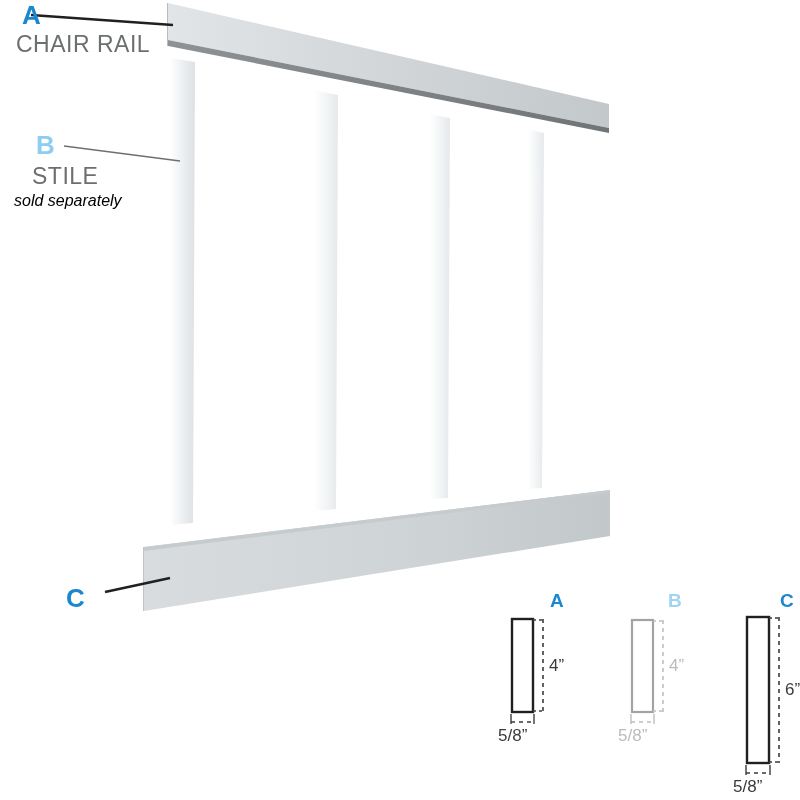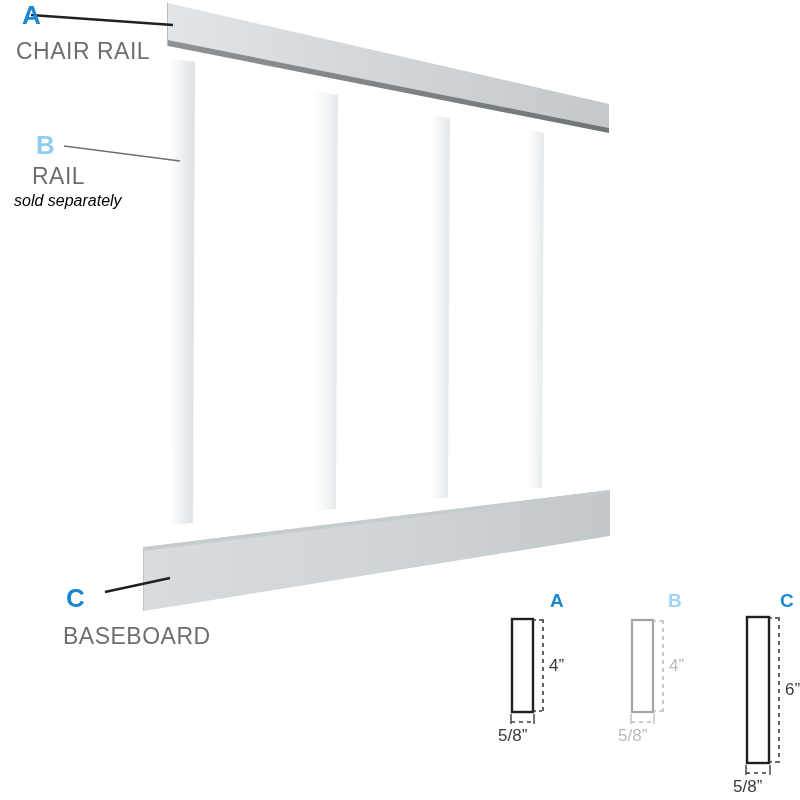--- a/index.html
+++ b/index.html
@@ -48,21 +48,21 @@
   }
   .callout-note {
     font-size: 16px;
     line-height: 20px;
     color: #000000;
     font-style: italic;
     white-space: nowrap;
   }
 
   #callout-a { left: 22px; top: 2px; }
-  #callout-a .callout-name { margin-top: 10px; margin-left: -6px; }
+  #callout-a .callout-name { margin-top: 3px; margin-left: -6px; }
 
   #callout-b { left: 36px; top: 132px; }
   #callout-b .callout-name { margin-top: 5px; margin-left: -4px; }
   #callout-b .callout-note { margin-top: 1px; margin-left: -22px; }
 
   #callout-c { left: 66px; top: 585px; }
   #callout-c .callout-name { margin-top: 12px; margin-left: -3px; }
 
   
   .xsec {
@@ -178,27 +178,26 @@
     </g>
   </svg>
 
   <div class="callout" id="callout-a">
     <div class="callout-letter dark-blue">A</div>
     <div class="callout-name">CHAIR RAIL</div>
   </div>
 
   <div class="callout" id="callout-b">
     <div class="callout-letter light-blue">B</div>
-    <div class="callout-name">RAIL</div>
+    <div class="callout-name">STILE</div>
     <div class="callout-note">sold separately</div>
   </div>
 
   <div class="callout" id="callout-c">
     <div class="callout-letter dark-blue">C</div>
-    <div class="callout-name">BASEBOARD</div>
   </div>
 
   <div class="xsec">
     <div class="xsec-letter dark-blue" style="left:550px; top:591px;">A</div>
     <div class="dim-text dark" style="left:549px; top:657px;">4”</div>
     <div class="dim-text dark" style="left:498px; top:727px;">5/8”</div>
   </div>
 
   <div class="xsec">
     <div class="xsec-letter light-blue" style="left:668px; top:591px;">B</div>

